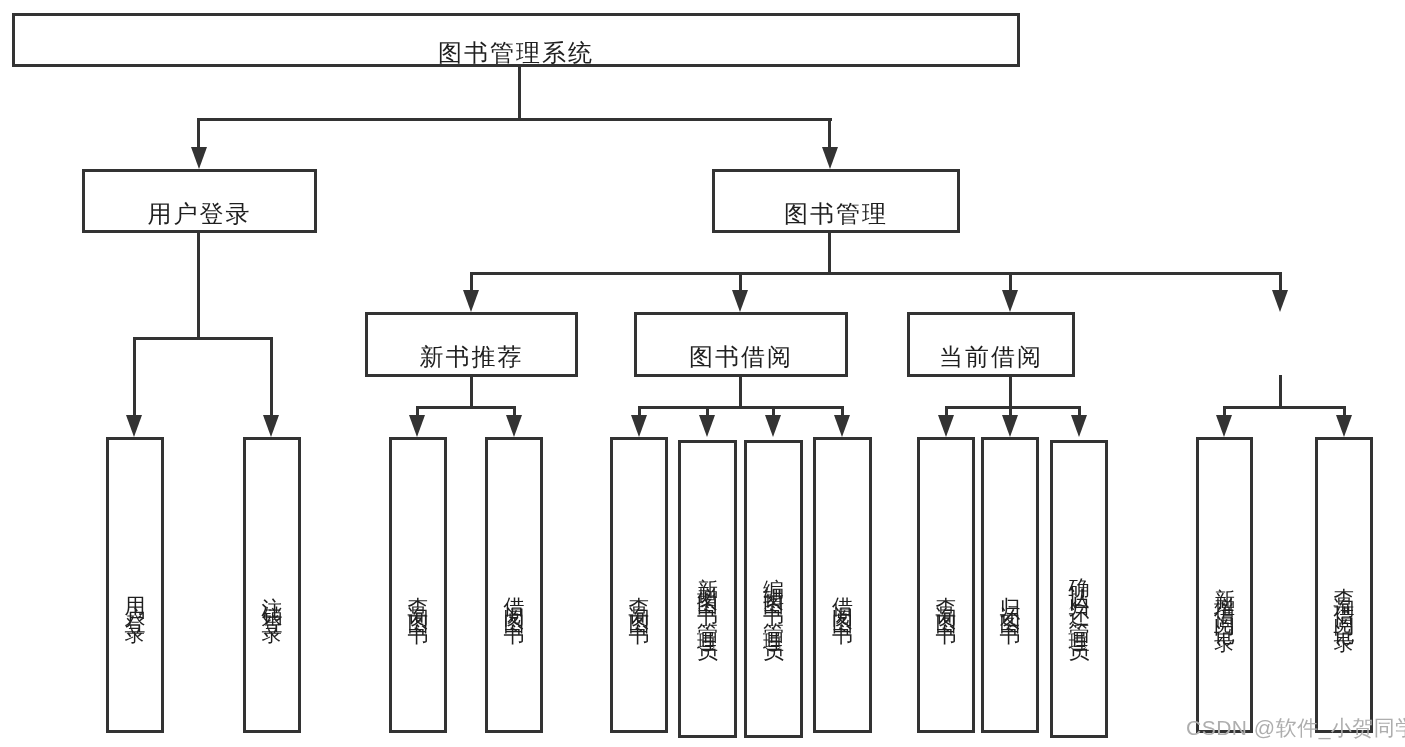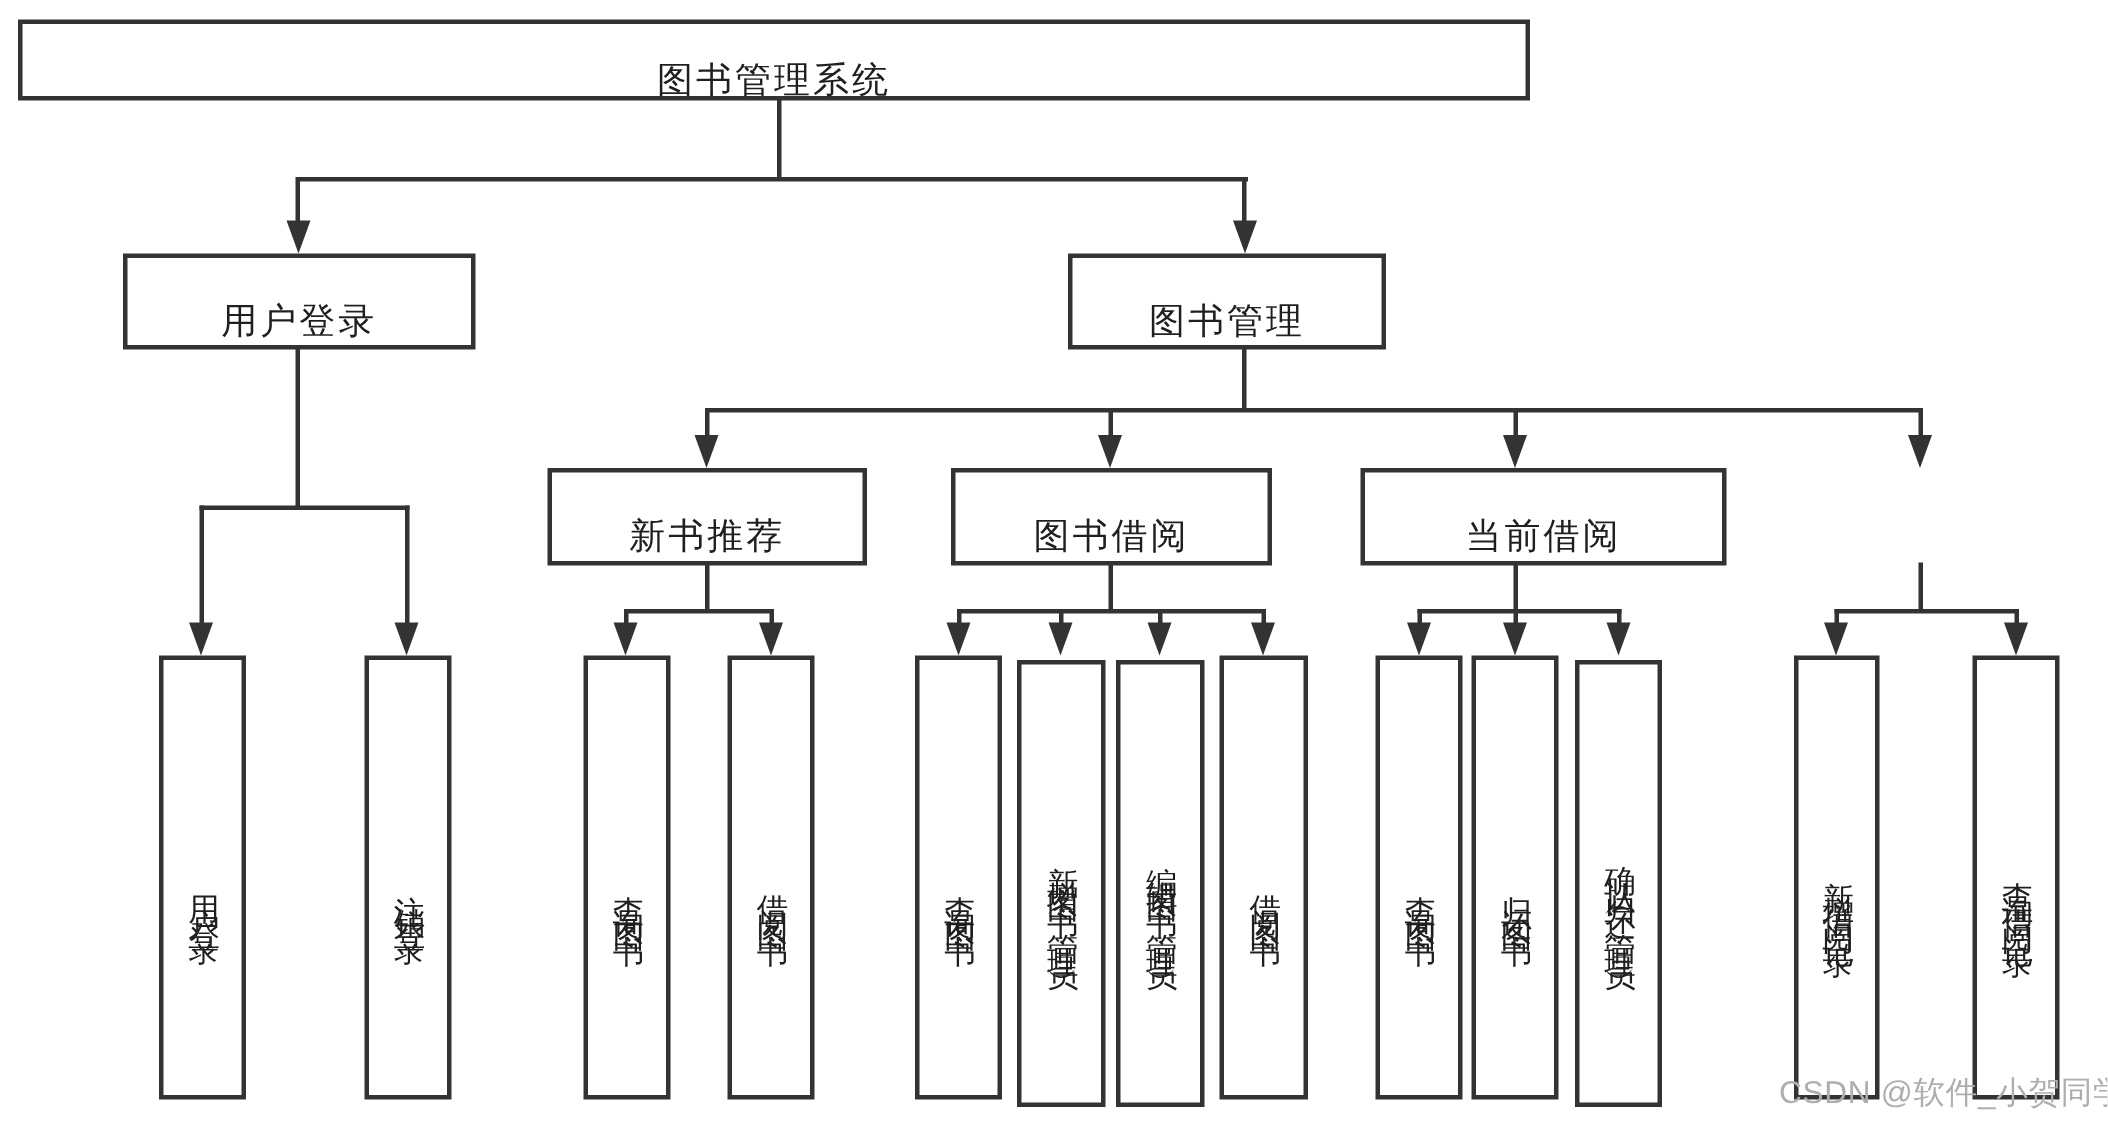--- a/index.html
+++ b/index.html
@@ -67,21 +67,21 @@
   <div class="vline" style="left:518px; top:66px; height:54px;"></div>
   <div class="hline" style="left:198px; top:118px; width:634px;"></div>
   <div class="vline" style="left:197px; top:118px; height:32px;"></div>
   <div class="arrow" style="left:191px; top:147px;"></div>
   <div class="vline" style="left:828px; top:118px; height:32px;"></div>
   <div class="arrow" style="left:822px; top:147px;"></div>
 
   <div class="box" style="left:82px; top:169px; width:235px; height:64px;">
     <span class="lbl">用户登录</span>
   </div>
-  <div class="box" style="left:712px; top:169px; width:212px; height:64px;">
+  <div class="box" style="left:712px; top:169px; width:248px; height:64px;">
     <span class="lbl">图书管理</span>
   </div>
 
   <div class="vline" style="left:197px; top:231px; height:108px;"></div>
   <div class="hline" style="left:133px; top:337px; width:140px;"></div>
   <div class="vline" style="left:133px; top:337px; height:80px;"></div>
   <div class="arrow" style="left:126px; top:415px;"></div>
   <div class="vline" style="left:270px; top:337px; height:80px;"></div>
   <div class="arrow" style="left:263px; top:415px;"></div>
 
@@ -95,21 +95,21 @@
   <div class="arrow" style="left:1002px; top:290px;"></div>
   <div class="vline" style="left:1279px; top:272px; height:20px;"></div>
   <div class="arrow" style="left:1272px; top:290px;"></div>
 
   <div class="box" style="left:365px; top:312px; width:213px; height:65px;">
     <span class="lbl">新书推荐</span>
   </div>
   <div class="box" style="left:634px; top:312px; width:214px; height:65px;">
     <span class="lbl">图书借阅</span>
   </div>
-  <div class="box" style="left:907px; top:312px; width:244px; height:65px;">
+  <div class="box" style="left:907px; top:312px; width:168px; height:65px;">
     <span class="lbl">当前借阅</span>
   </div>
 
   <div class="vline" style="left:470px; top:375px; height:33px;"></div>
   <div class="hline" style="left:416px; top:406px; width:100px;"></div>
   <div class="vline" style="left:416px; top:406px; height:11px;"></div>
   <div class="arrow" style="left:409px; top:415px;"></div>
   <div class="vline" style="left:513px; top:406px; height:11px;"></div>
   <div class="arrow" style="left:506px; top:415px;"></div>
 

